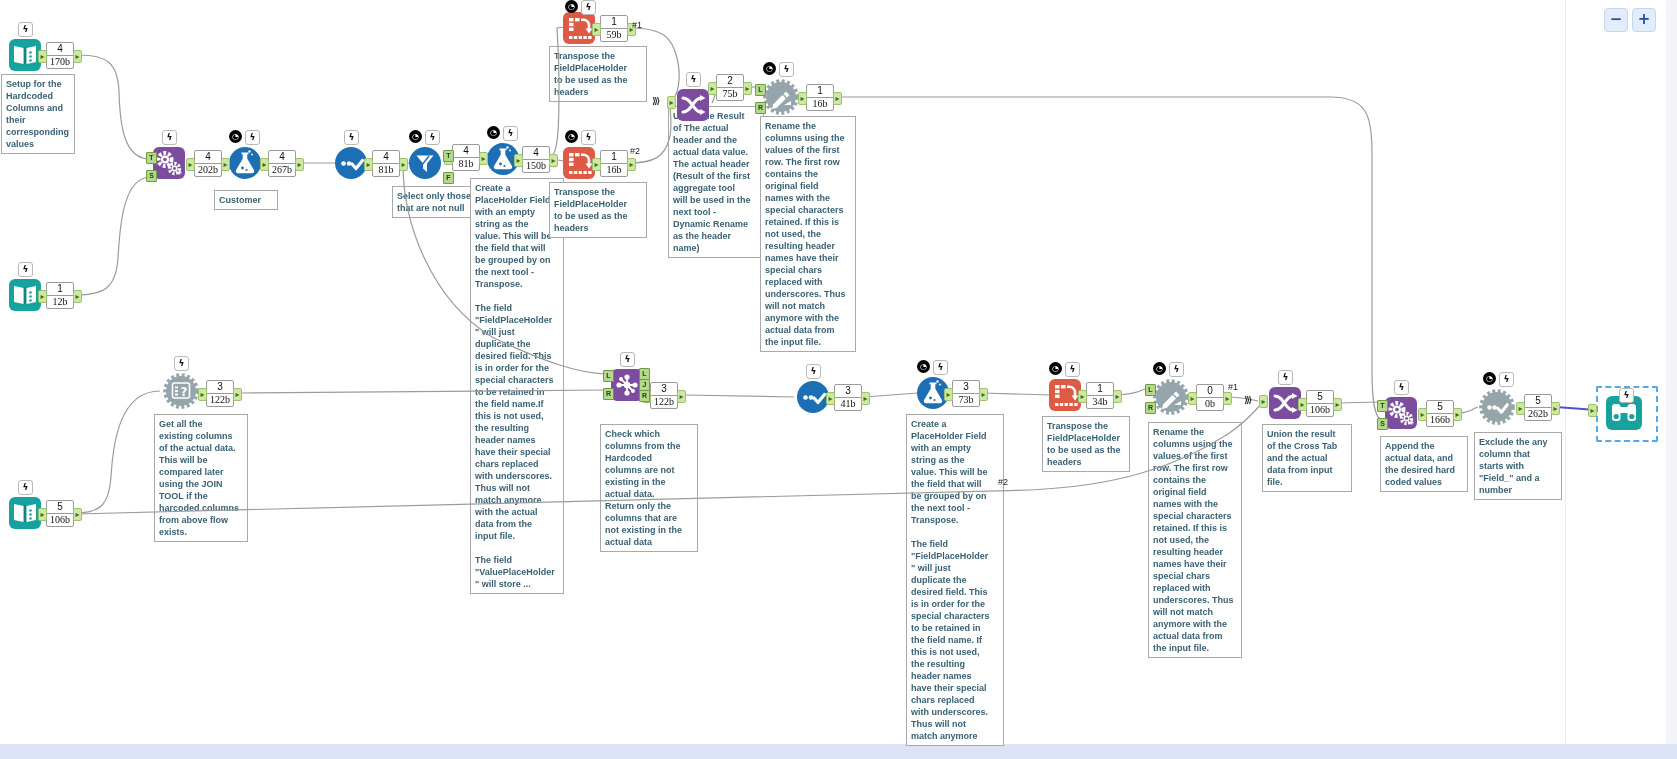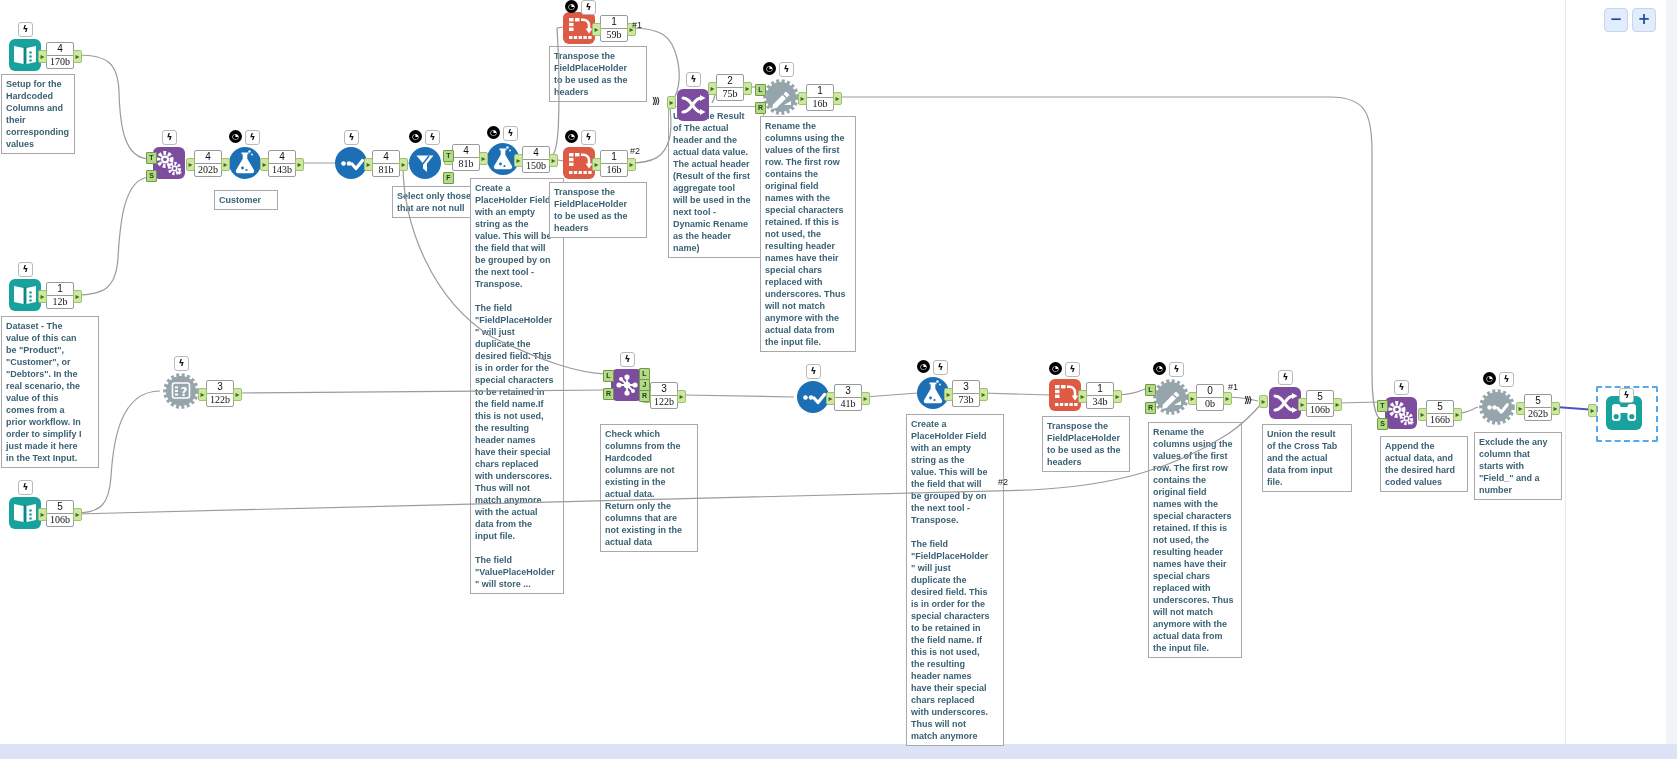--- a/index.html
+++ b/index.html
@@ -261,32 +261,30 @@
 not used, the
 resulting header
 names have their
 special chars
 replaced with
 underscores. Thus
 will not match
 anymore with the
 actual data from
 the input file.</div>
-  <div class="ann" style="left:1px;top:316px;width:88px">Dataset - The
-value of this can
-be "Product",
-"Customer", or
-"Debtors". In the
-real scenario, the
-value of this
-comes from a
-prior workflow. In
-order to simplify I
-just made it here
-in the Text Input.</div>
+  <div class="ann" style="left:154px;top:414px;width:84px">Get all the
+existing columns
+of the actual data.
+This will be
+compared later
+using the JOIN
+TOOL  if the
+harcoded columns
+from above flow
+exists.</div>
   <div class="ann" style="left:600px;top:424px;width:88px">Check which
 columns from the
 Hardcoded
 columns are not
 existing in the
 actual data.
 Return only the
 columns that are
 not existing in the
 actual data</div>
@@ -471,21 +469,21 @@
   <div class="badge" style="left:46px;top:42px">
     <div class="c">4</div>
       <div class="s">170b</div>
     </div>
   <div class="badge" style="left:194px;top:150px">
     <div class="c">4</div>
       <div class="s">202b</div>
     </div>
   <div class="badge" style="left:268px;top:150px">
     <div class="c">4</div>
-      <div class="s">143b</div>
+      <div class="s">267b</div>
     </div>
   <div class="badge" style="left:372px;top:150px">
     <div class="c">4</div>
       <div class="s">81b</div>
     </div>
   <div class="badge" style="left:452px;top:144px">
     <div class="c">4</div>
       <div class="s">81b</div>
     </div>
   <div class="badge" style="left:522px;top:146px">

